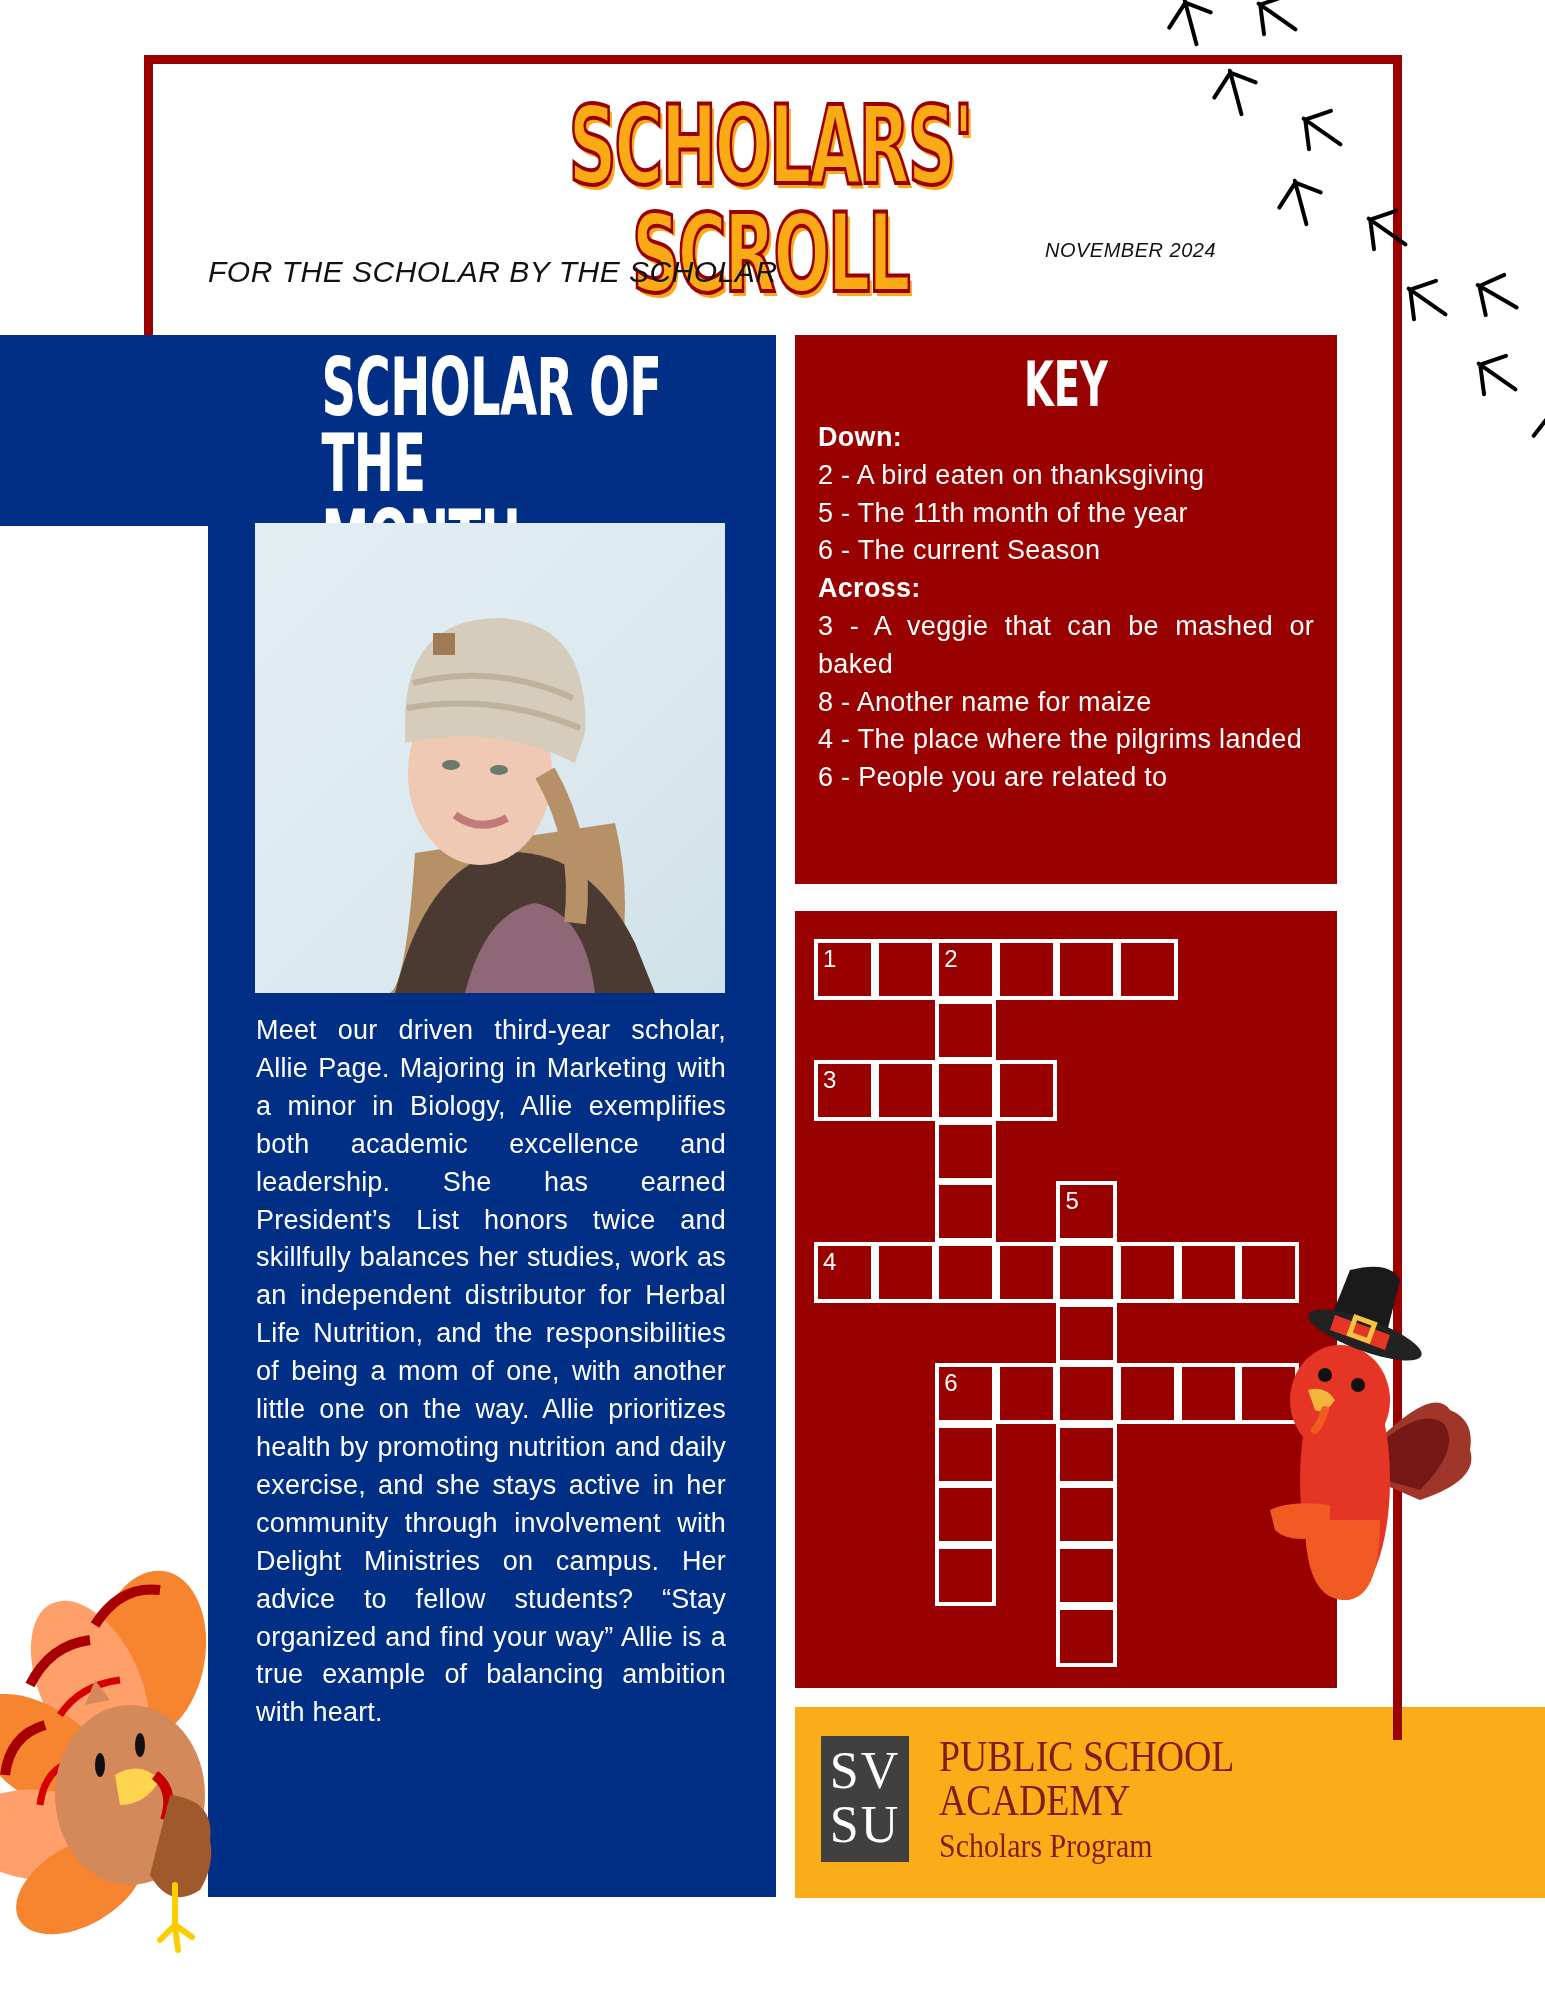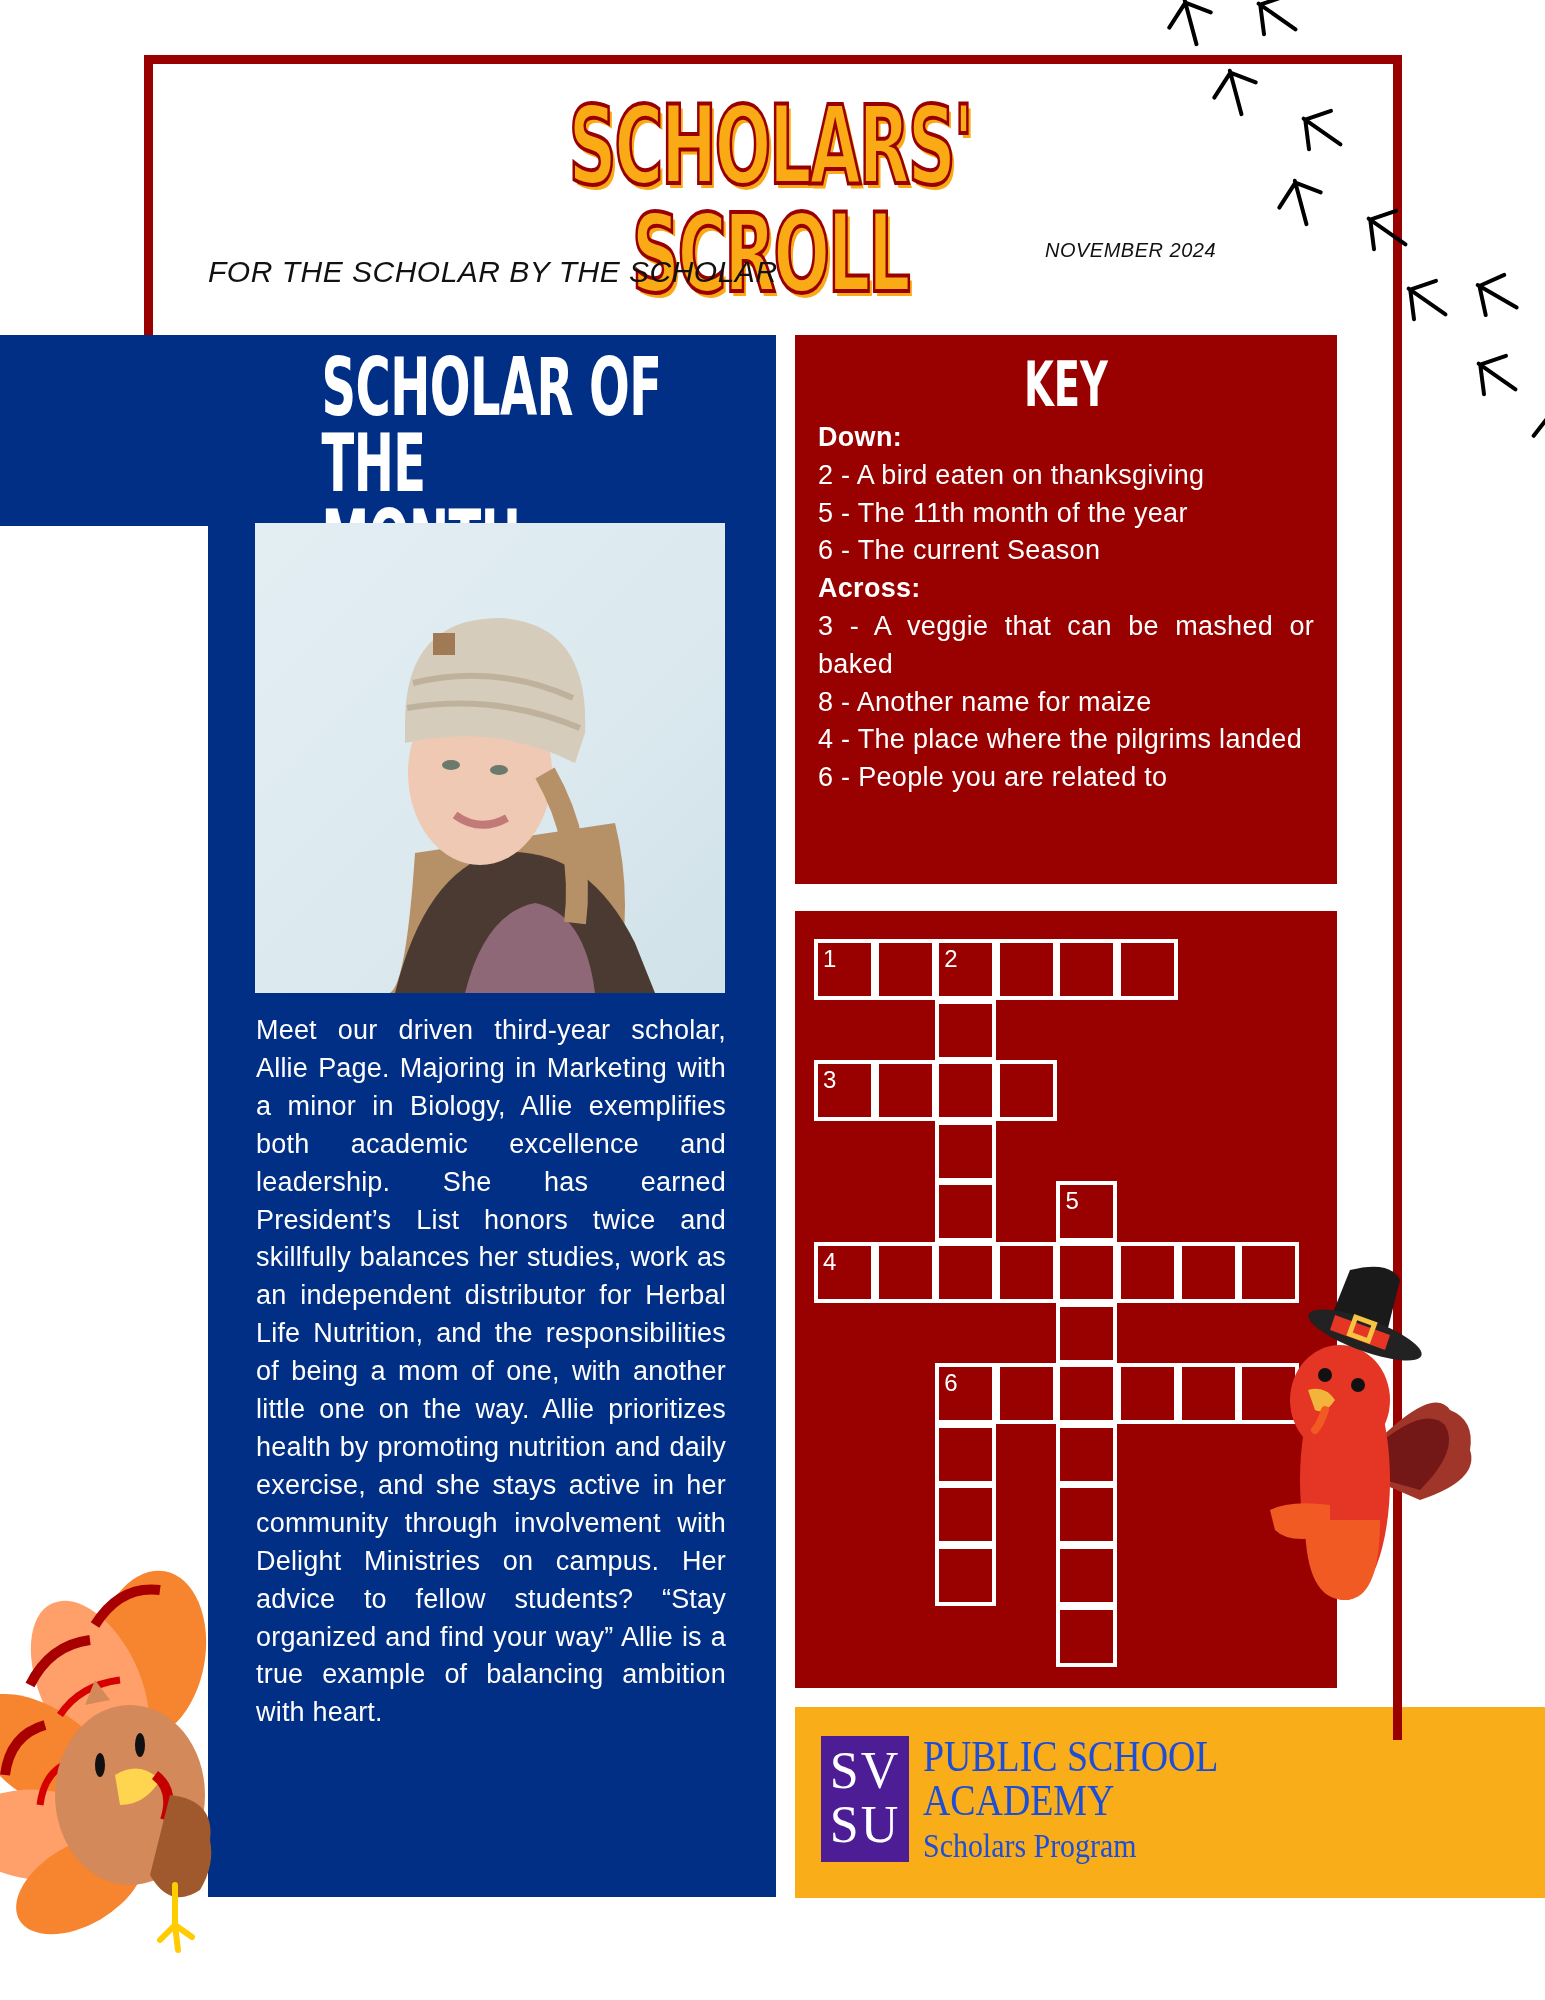--- a/index.html
+++ b/index.html
@@ -33,22 +33,22 @@
   .key-box { position: absolute; left: 795px; top: 335px; width: 542px; height: 549px; background: #990000; color: #fff; padding: 20px 23px 0 23px; }
   .key-title { text-align: center; font-family: "DejaVu Sans", sans-serif; font-weight: bold; font-size: 62px; line-height: 60px; transform: scaleX(0.62); margin-bottom: 4px; }
   .key-line { font-size: 27px; line-height: 37.8px; text-align: justify; letter-spacing: 0.3px; }
   .key-head { font-weight: bold; }
 
   .xw-box { position: absolute; left: 795px; top: 911px; width: 542px; height: 777px; background: #990000; }
   .xw-cell { position: absolute; width: 61px; height: 61px; border: 4px solid #fff; margin: -2px 0 0 -2px; }
   .xw-num { position: absolute; left: 5px; top: 3px; color: #fff; font-size: 24px; line-height: 26px; }
 
   .logo-box { position: absolute; left: 795px; top: 1707px; width: 750px; height: 191px; background: #F9AD18; }
-  .logo-mark { position: absolute; left: 26px; top: 29px; width: 88px; height: 126px; background: #4c1d95; color: #fff; font-family: "Liberation Serif", serif; font-size: 52px; line-height: 54px; text-align: center; padding-top: 8px; letter-spacing: 2px; }
-  .logo-text { position: absolute; left: 128px; top: 28px; color: #1d4ed8; font-family: "Liberation Serif", serif; }
+  .logo-mark { position: absolute; left: 26px; top: 29px; width: 88px; height: 126px; background: #404040; color: #fff; font-family: "Liberation Serif", serif; font-size: 52px; line-height: 54px; text-align: center; padding-top: 8px; letter-spacing: 2px; }
+  .logo-text { position: absolute; left: 144px; top: 28px; color: #7f1d1d; font-family: "Liberation Serif", serif; }
   .logo-l1, .logo-l2 { font-size: 44px; line-height: 44px; transform: scaleX(0.86); transform-origin: left; }
   .logo-l3 { font-size: 34px; line-height: 46px; transform: scaleX(0.88); transform-origin: left; }
 
   .footprint { position: absolute; width: 60px; height: 60px; z-index: 4; }
   .turkey-left { position: absolute; left: 0; top: 1565px; width: 215px; height: 390px; z-index: 1; }
   .turkey-right { position: absolute; left: 1270px; top: 1260px; width: 220px; height: 350px; z-index: 4; }
 </style>
 </head>
 <body>
 

